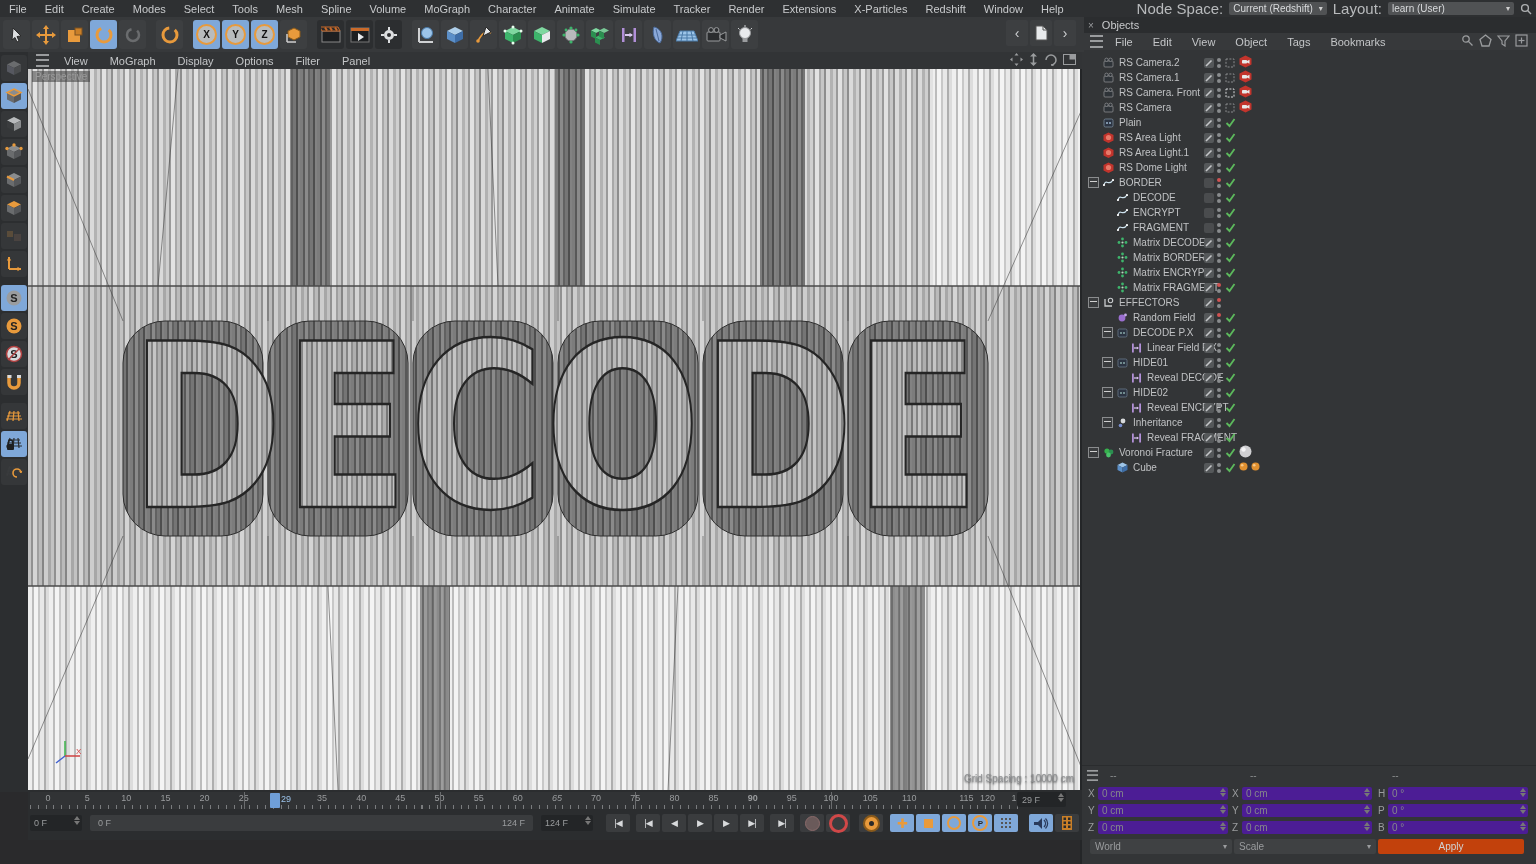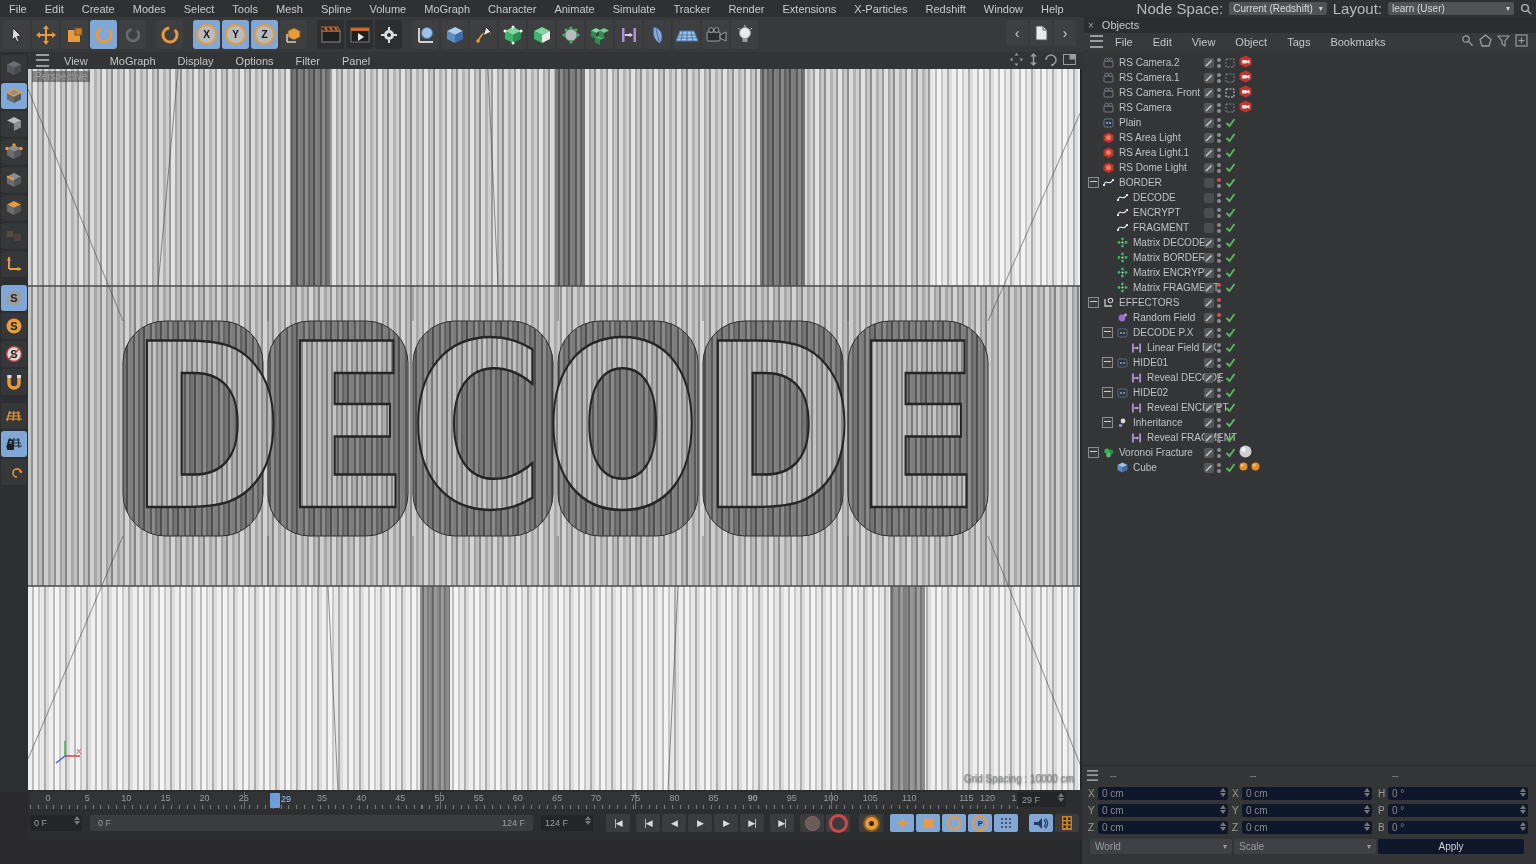--- a/index.html
+++ b/index.html
@@ -69,29 +69,29 @@
   .dot{width:4px;height:4px;border-radius:50%;background:#8a8c8e;}
   .dot.red{background:#d05252;}
   .statusw{width:12px;height:12px;display:flex;align-items:center;justify-content:center;}
   
   .coords{position:absolute;left:0;top:748px;width:454px;height:99px;background:#333537;
           border-top:1px solid #2a2c2e;font-size:10px;}
   .co-head{position:absolute;top:3px;left:4px;display:flex;align-items:center;color:#8a8c8e;}
   .co-dash{position:absolute;top:4px;color:#8a8c8e;}
   .crow{position:absolute;height:14px;display:flex;align-items:center;}
   .clabel{width:10px;color:#9a9c9e;text-align:left;}
-  .cinput{background:#0f172a;border-radius:2px;height:13px;display:flex;align-items:center;
+  .cinput{background:#4c1d95;border-radius:2px;height:13px;display:flex;align-items:center;
           padding:0 4px;color:#85878a;position:relative;}
   .stepper{position:absolute;right:2px;top:1px;display:flex;flex-direction:column;gap:1px;}
   .stepper i{display:block;width:0;height:0;border-left:3px solid transparent;border-right:3px solid transparent;}
   .stepper i.up{border-bottom:4px solid #777;}
   .stepper i.down{border-top:4px solid #777;}
   .cdrop{position:absolute;background:#3f4143;border-radius:2px;height:15px;display:flex;
          align-items:center;padding:0 5px;color:#9a9c9e;justify-content:space-between;}
-  .applybtn{position:absolute;background:#0f172a;border-radius:2px;height:15px;display:flex;
+  .applybtn{position:absolute;background:#c2410c;border-radius:2px;height:15px;display:flex;
             align-items:center;justify-content:center;color:#d0d2d4;}
   
   .timeline{position:absolute;left:28px;top:790px;width:1054px;height:50px;background:#2b2d2f;}
   .ruler{position:absolute;left:2px;top:2px;width:988px;height:17px;background:#313335;overflow:hidden;}
   .tick{position:absolute;top:1px;font-size:9px;color:#9a9c9e;transform:translateX(-50%);}
   .tickline{position:absolute;top:0;bottom:0;width:1px;background:#6a6c6e;}
   .tickdots{position:absolute;left:0;right:0;bottom:0;height:4px;
     background:repeating-linear-gradient(90deg,#7a7c7e 0 1px,transparent 1px 7.83px);}
   .playhead{position:absolute;top:1px;width:10px;height:15px;background:#6f9fd8;border-radius:1px;}
   .ph-label{position:absolute;top:2px;font-size:9px;color:#9cc3ea;}

